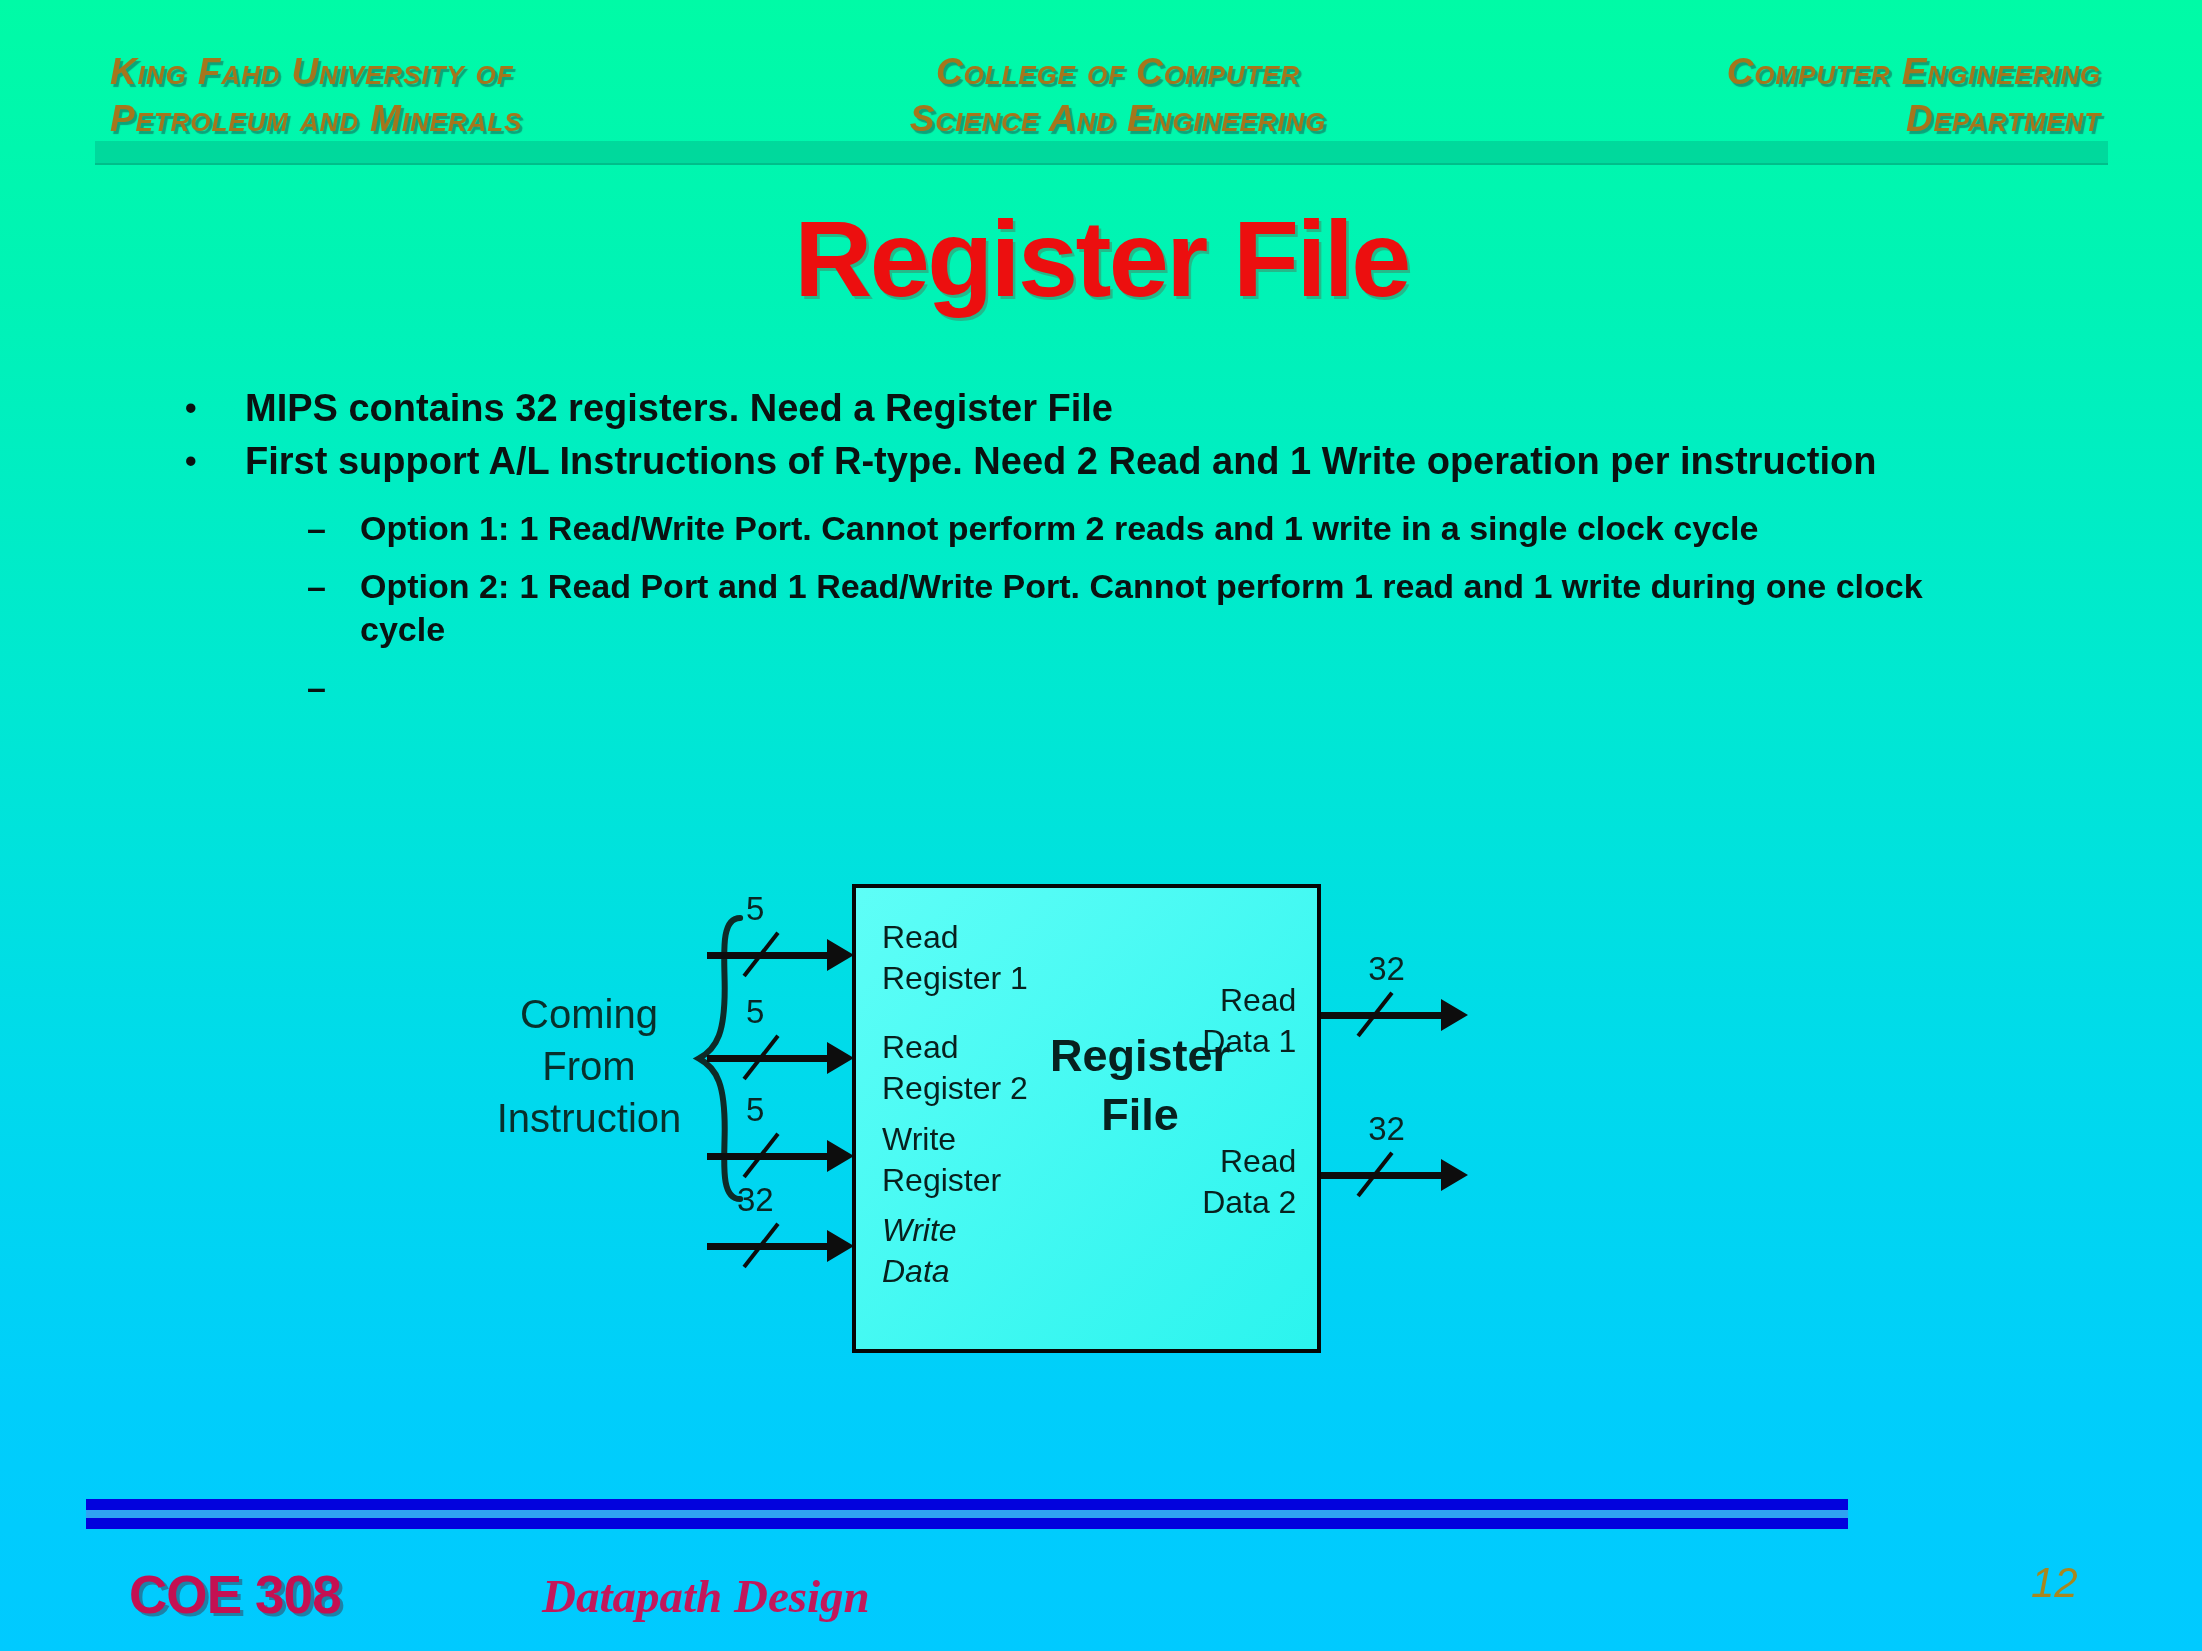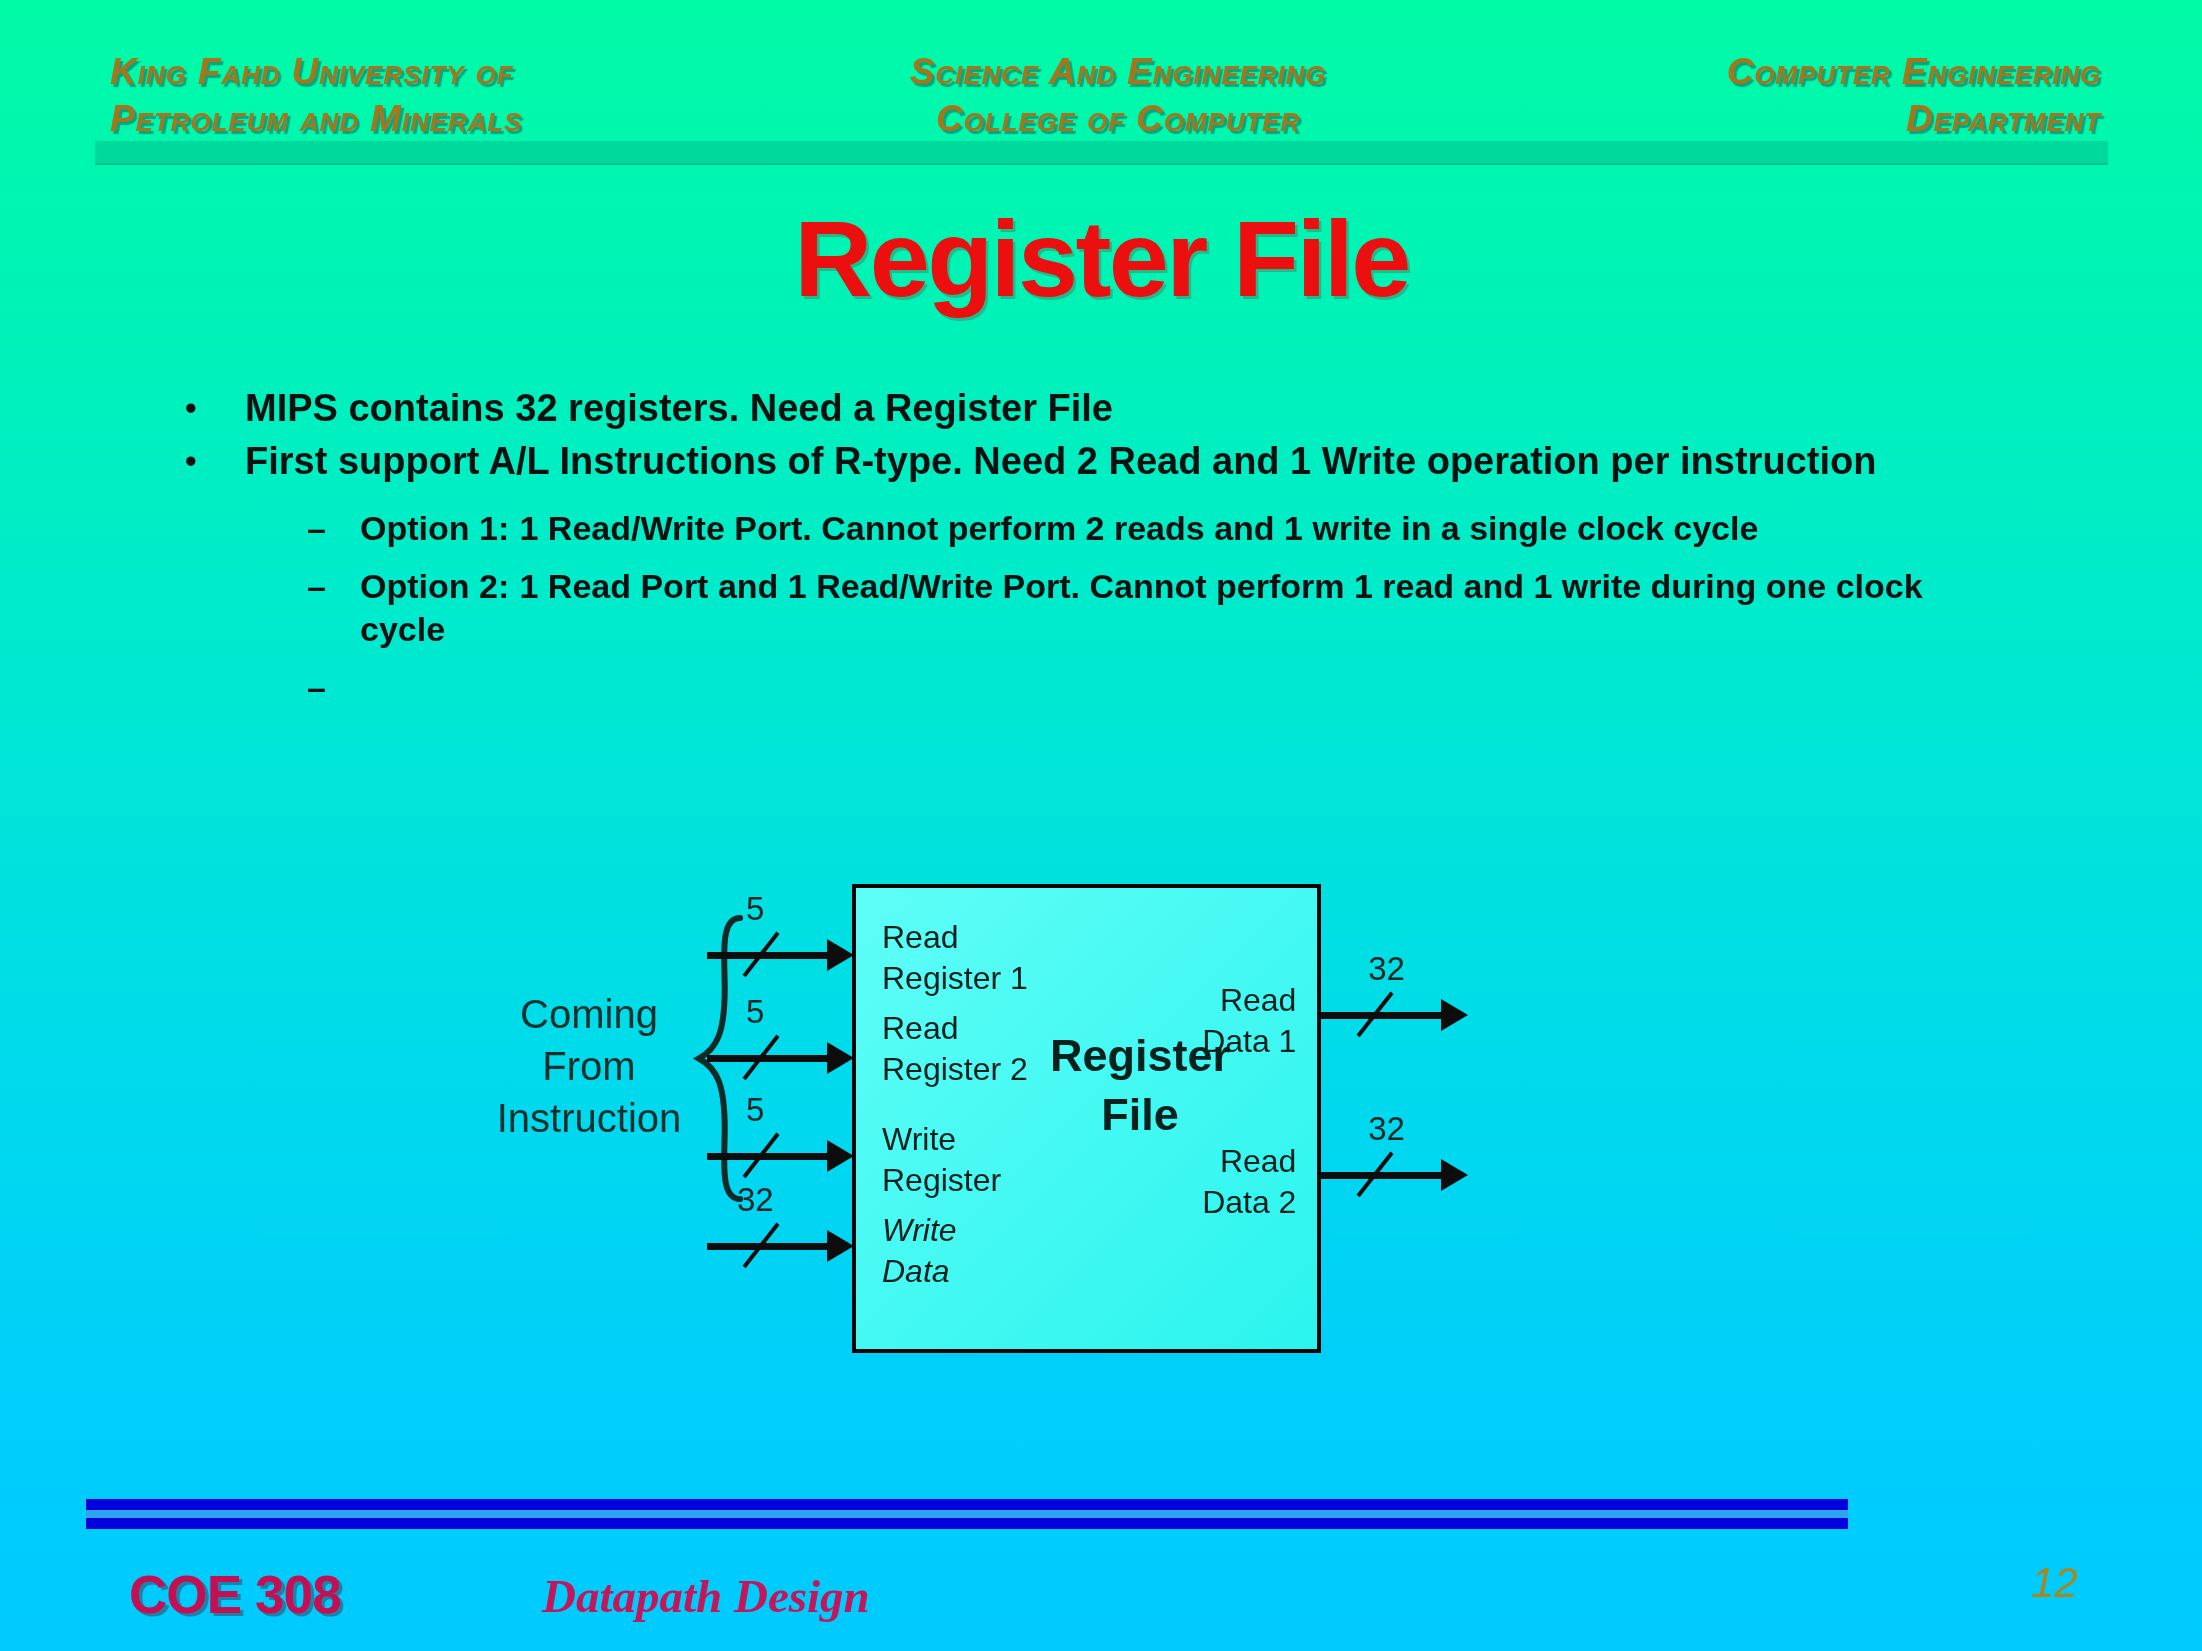--- a/index.html
+++ b/index.html
@@ -108,22 +108,22 @@
 </head>
 <body>
 
 <div class="slide">
 
   <div class="hdr-block hdr-left">
     <div>King Fahd University of</div>
     <div>Petroleum and Minerals</div>
   </div>
   <div class="hdr-block hdr-center">
+    <div>College of Computer</div>
     <div>Science And Engineering</div>
-    <div>College of Computer</div>
   </div>
   <div class="hdr-block hdr-right">
     <div>Computer Engineering</div>
     <div>Department</div>
   </div>
   <div class="hdr-divider"></div>
 
   <h1 class="title">Register File</h1>
 
   <div class="bullets">
@@ -180,21 +180,21 @@
     </div>
     <div class="arrow" style="left:707px;top:1208px;">
       <span class="bits">32</span>
       <span class="line"></span>
       <span class="slash"></span>
       <span class="head"></span>
     </div>
 
     <div class="rf-box">
       <div class="port port-in" style="top:29px;width:172px;">Read Register 1</div>
-      <div class="port port-in" style="top:120px;width:172px;">Read Register 2</div>
+      <div class="port port-in" style="top:139px;width:172px;">Read Register 2</div>
       <div class="port port-in" style="top:231px;width:138px;">Write Register</div>
       <div class="port port-in" style="top:322px;width:95px;font-style:italic;">Write Data</div>
       <div class="port port-out" style="top:92px;width:116px;">Read Data 1</div>
       <div class="port port-out" style="top:253px;width:116px;">Read Data 2</div>
       <div class="box-title">
         <div>Register</div>
         <div>File</div>
       </div>
     </div>
 

